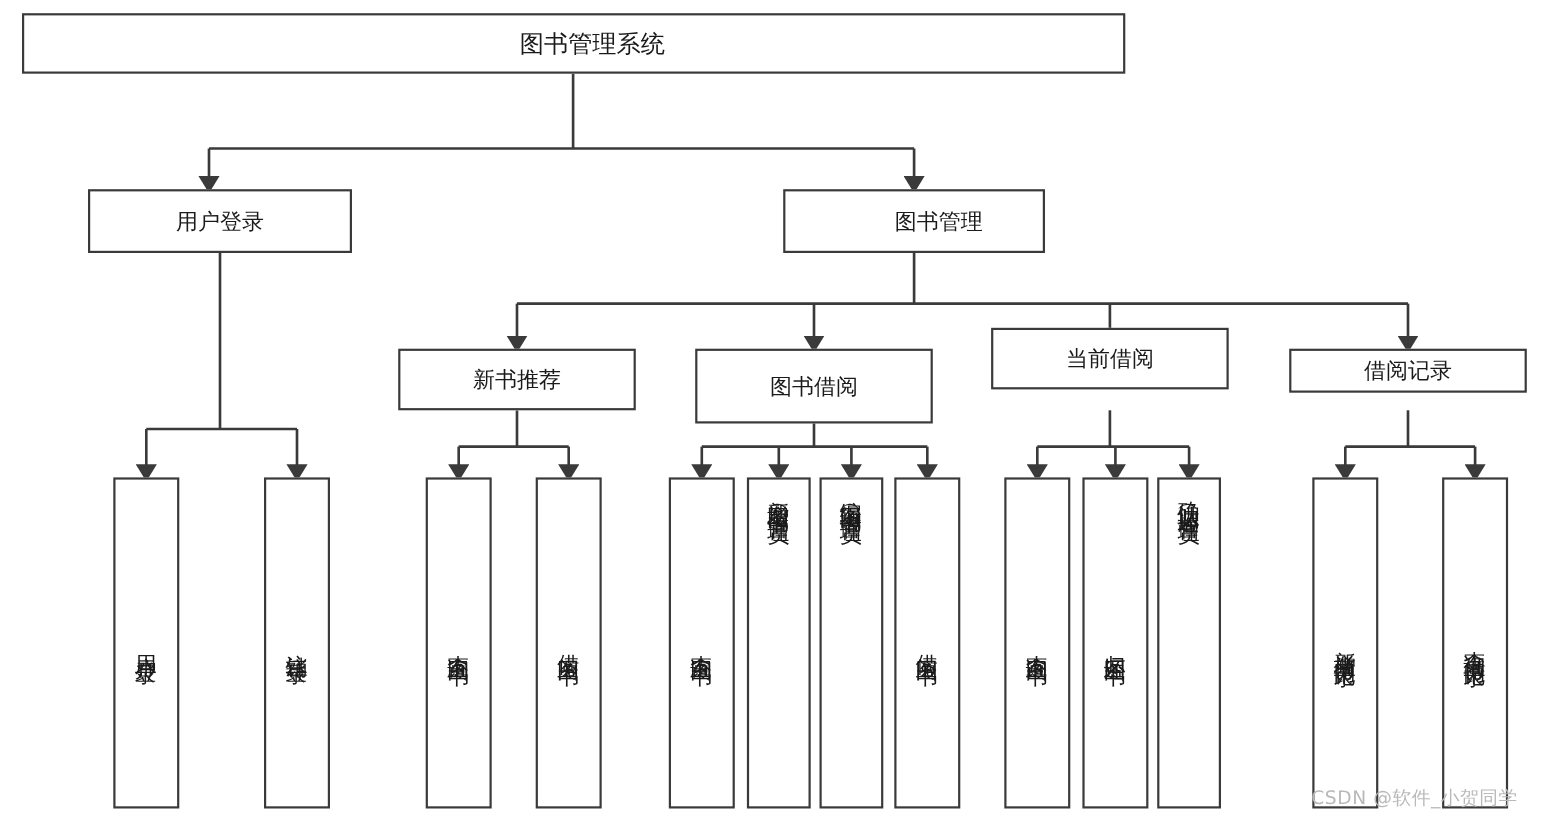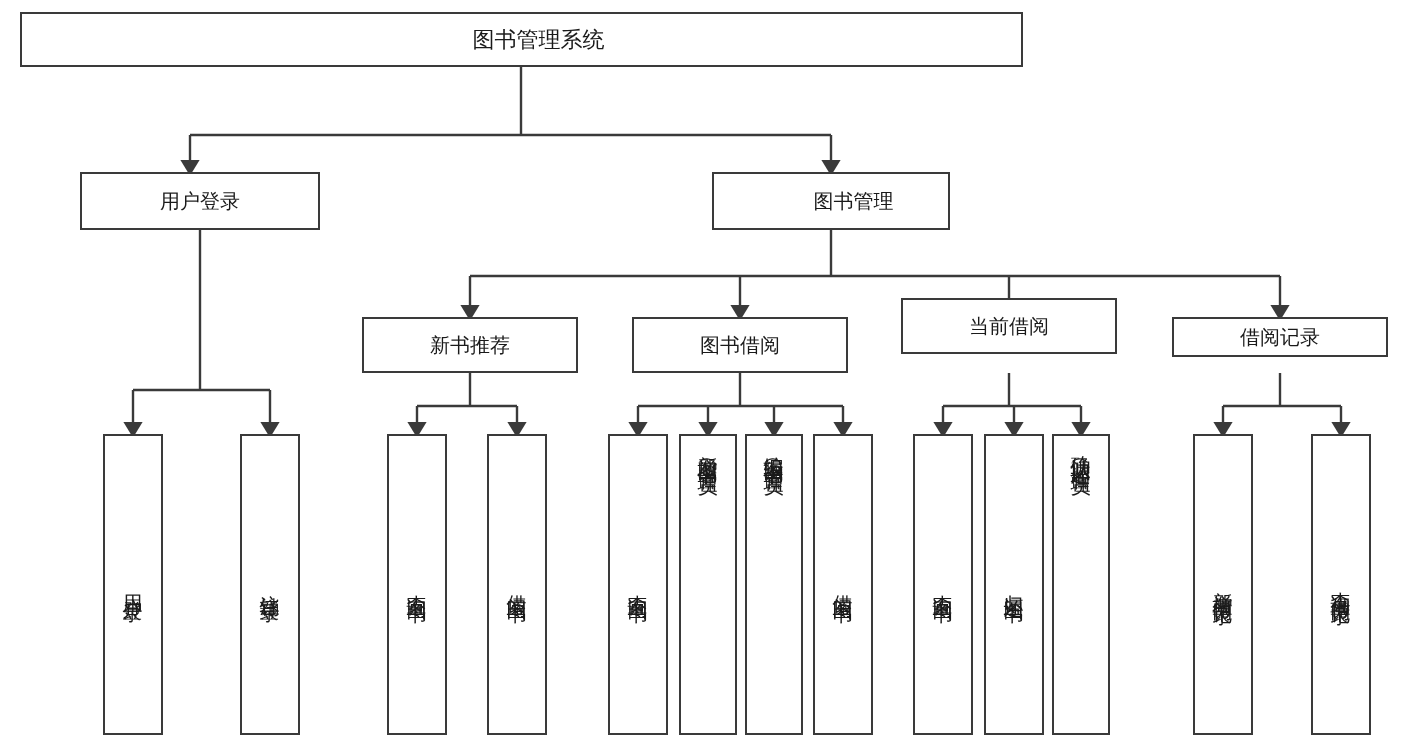--- a/index.html
+++ b/index.html
@@ -118,21 +118,21 @@
       </div>
       <div class="node level2" style="left: 80px; top: 172px; width: 240px; height: 58px;">
         <span>用户登录</span>
       </div>
       <div class="node level2" style="left: 712px; top: 172px; width: 238px; height: 58px; padding-left: 45px;">
         <span>图书管理</span>
       </div>
       <div class="node level2" style="left: 362px; top: 317px; width: 216px; height: 56px;">
         <span>新书推荐</span>
       </div>
-      <div class="node level2" style="left: 632px; top: 317px; width: 216px; height: 56px;">
+      <div class="node level2" style="left: 632px; top: 317px; width: 216px; height: 68px;">
         <span>图书借阅</span>
       </div>
       <div class="node level2" style="left: 901px; top: 298px; width: 216px; height: 56px;">
         <span>当前借阅</span>
       </div>
       <div class="node level2" style="left: 1172px; top: 317px; width: 216px; height: 40px;">
         <span>借阅记录</span>
       </div>
       <div class="node leaf" style="left: 103px; top: 434px; width: 60px; height: 301px;">
         <span class="vtext">用户登录</span>
@@ -167,13 +167,14 @@
       <div class="node leaf toppad" style="left: 1052px; top: 434px; width: 58px; height: 301px;">
         <span class="vtext">确认归还（管理员）</span>
       </div>
       <div class="node leaf" style="left: 1193px; top: 434px; width: 60px; height: 301px;">
         <span class="vtext">新增借阅记录</span>
       </div>
       <div class="node leaf" style="left: 1311px; top: 434px; width: 60px; height: 301px;">
         <span class="vtext">查询借阅记录</span>
       </div>
     </div>
+  <div class="watermark" style="left: 1192px; top: 714px; color: rgb(185, 185, 185);">CSDN @软件_小贺同学</div>
 </div>
 
 </body></html>

